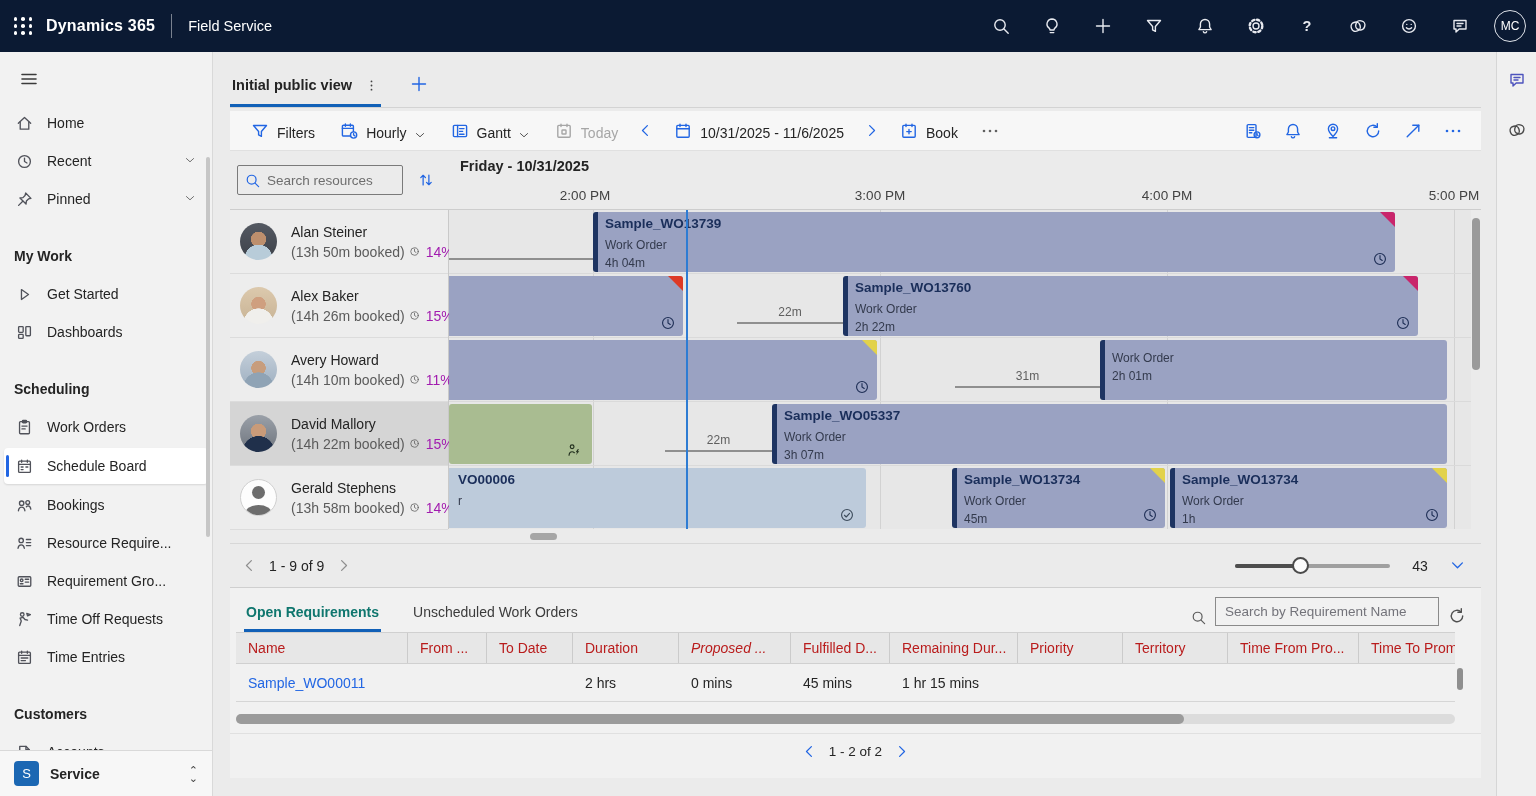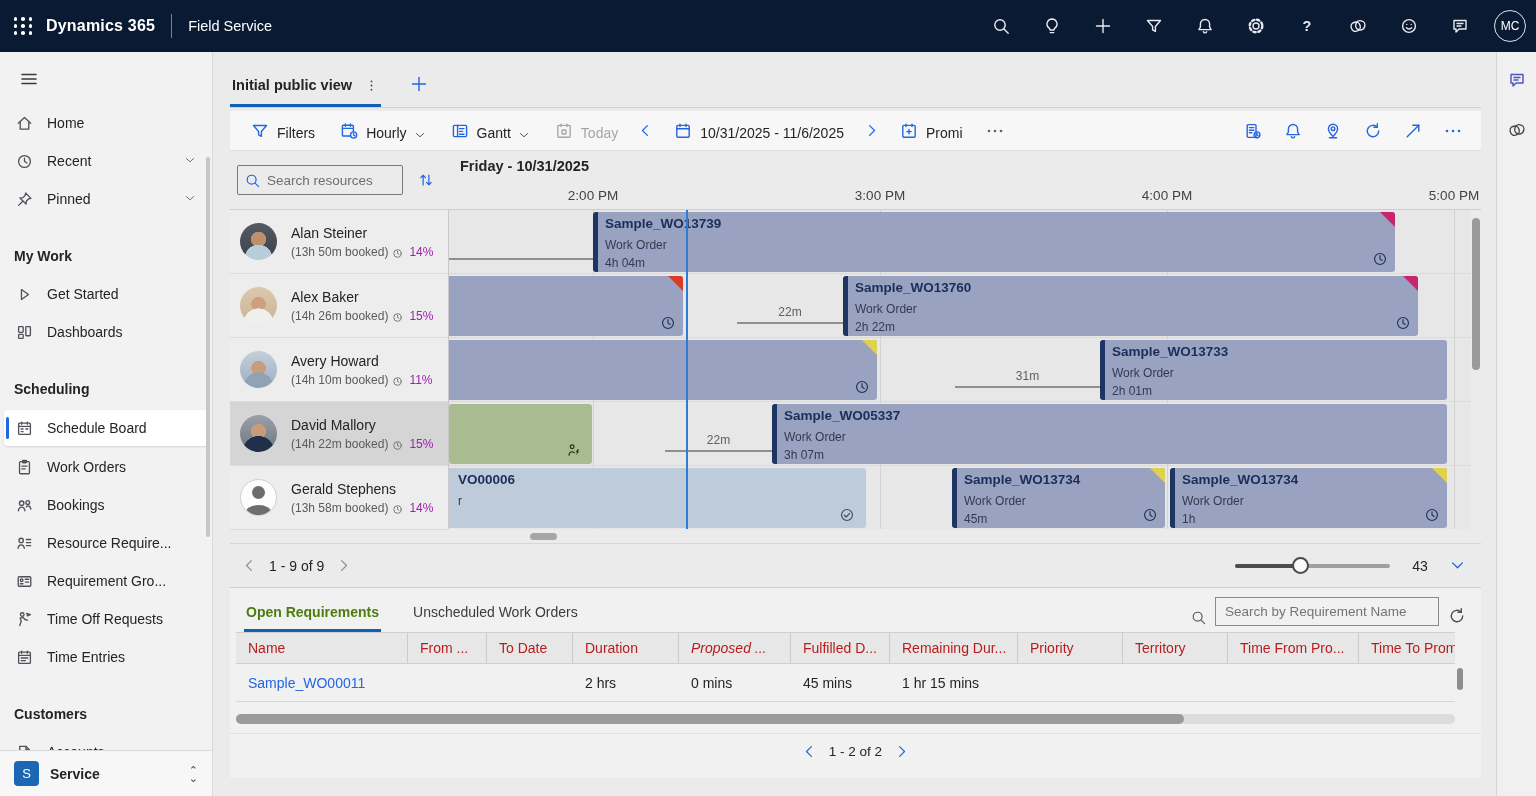--- a/index.html
+++ b/index.html
@@ -82,21 +82,21 @@
   .av { width:37px; height:37px; border-radius:50%; position:relative; overflow:hidden; flex:none; }
   .av0 { background:radial-gradient(circle at 50% 96%,#b8ccd9 0 34%,transparent 35%),radial-gradient(circle at 50% 44%,#bd8f6d 0 27%,transparent 28%),linear-gradient(#545962,#3d4149); }
   .av1 { background:radial-gradient(circle at 50% 98%,#f0efec 0 36%,transparent 37%),radial-gradient(circle at 50% 46%,#cf9f7f 0 26%,transparent 27%),linear-gradient(#dcc9ad,#c8b395); }
   .av2 { background:radial-gradient(circle at 50% 98%,#8fa3b5 0 36%,transparent 37%),radial-gradient(circle at 50% 46%,#c79d7d 0 26%,transparent 27%),linear-gradient(#c4cfda,#9eafc0); }
   .av3 { background:radial-gradient(circle at 50% 100%,#20304b 0 38%,transparent 39%),radial-gradient(circle at 50% 44%,#c99b79 0 27%,transparent 28%),linear-gradient(#9aa0a8,#6f757e); }
   .av-gen { background:#fdfdfd; border:1px solid #cfcfcf; }
   .av-gen::before { content:""; position:absolute; left:50%; top:18%; width:13px; height:13px; margin-left:-6.5px; border-radius:50%; background:#6d6d6d; }
   .av-gen::after { content:""; position:absolute; left:50%; bottom:-7px; width:27px; height:17px; margin-left:-13.5px; border-radius:50% 50% 0 0; background:#6d6d6d; }
   .res-txt { margin-left:14px; min-width:0; }
   .res-name { font-size:14px; color:#242424; margin-bottom:4px; white-space:nowrap; }
-  .res-sub { font-size:12px; color:#5b5b5b; display:flex; align-items:flex-end; gap:4px; white-space:nowrap; }
+  .res-sub { font-size:14px; color:#5b5b5b; display:flex; align-items:center; gap:4px; white-space:nowrap; }
   .res-sub .pct { color:#a21caf; margin-left:2px; }
 
   .gantt { flex:1; position:relative; background:#e7e7e7; overflow:hidden; }
   .gline { position:absolute; top:0; bottom:0; width:1px; background:#d2d2d2; }
   .nowline { position:absolute; top:0; bottom:0; width:2px; background:#2e7cd3; z-index:6; }
   .g-row { height:64px; border-bottom:1px solid #dadada; position:relative; }
   .bar { position:absolute; top:2px; height:60px; border-radius:3px; overflow:hidden; padding:4px 8px 0 9px; cursor:pointer; z-index:2; }
   .bar.wo { background:#9aa2c2; }
   .bar.green { background:#a9bc91; }
   .bar.light { background:#bdcbdb; }
@@ -126,21 +126,21 @@
   .slider .fill { position:absolute; left:0; top:0; height:4px; width:42%; background:#4d4d4d; border-radius:2px; }
   .slider .knob { position:absolute; left:42%; top:50%; width:17px; height:17px; margin:-8.5px 0 0 -8.5px; background:#fbfbfb;
     border:2px solid #4a4a4a; border-radius:50%; cursor:pointer; }
   .zoom-val { width:60px; text-align:center; font-size:14px; }
   .collapse-chev { color:#2266e3; display:flex; cursor:pointer; margin-right:6px; }
 
   
   .panel { height:191px; border-top:1px solid #cfcfcf; background:#f1f1f1; position:relative; }
   .panel-tabs { height:44px; display:flex; align-items:flex-end; padding-left:14px; position:relative; }
   .ptab { padding:0 2px 12px 2px; margin-right:30px; cursor:pointer; color:#3b3b3b; font-size:14px; }
-  .ptab.active { font-weight:bold; color:#4d7c0f; border-bottom:3px solid #1160b7; padding-bottom:9px; }
+  .ptab.active { font-weight:bold; color:#0f766e; border-bottom:3px solid #1160b7; padding-bottom:9px; }
   .panel-search { position:absolute; right:14px; top:9px; display:flex; align-items:flex-end; gap:8px; }
   .panel-search .mag { color:#5c5c5c; display:flex; }
   .panel-search input { width:224px; height:29px; border:1px solid #8a8a8a; background:transparent; padding:0 9px;
     font-size:13.5px; color:#242424; font-family:inherit; outline:none; }
   .panel-search input::placeholder { color:#73737a; }
   .panel-search .refresh { color:#4f4f4f; display:flex; cursor:pointer; }
 
   .req-table { margin-left:6px; width:1219px; position:relative; }
   .tr-head { display:flex; height:32px; background:#e7e7e7; border-top:1px solid #d0d0d0; border-bottom:1px solid #d0d0d0; }
   .th { display:flex; align-items:center; padding-left:12px; font-size:14px; color:#b91c1c; border-right:1px solid #cbcbcb;
@@ -302,39 +302,39 @@
           <span class="ic">
             <svg width="19" height="19" viewBox="0 0 20 20" fill="none" stroke="currentColor" stroke-width="1.4" stroke-linecap="round" stroke-linejoin="round">
               <rect x="3.8" y="3.8" width="4.8" height="6" rx=".8"></rect>
               <rect x="11.4" y="3.8" width="4.8" height="9.6" rx=".8"></rect>
               <rect x="3.8" y="12" width="4.8" height="4.2" rx=".8"></rect>
             </svg>
           </span>
           <span class="lbl">Dashboards</span>
         </div>
         <div class="sb-header">Scheduling</div>
+        <div class="sb-item">
+          <span class="ic">
+            <svg width="19" height="19" viewBox="0 0 20 20" fill="none" stroke="currentColor" stroke-width="1.4" stroke-linecap="round" stroke-linejoin="round">
+              <rect x="4.8" y="3.8" width="10.4" height="12.8" rx="1"></rect>
+              <rect x="7.8" y="2.6" width="4.4" height="2.4" rx=".8"></rect>
+              <path d="M7.3 8.5h5.4M7.3 11.5h3.4"></path>
+            </svg>
+          </span>
+          <span class="lbl">Work Orders</span>
+        </div>
         <div class="sb-item sel">
           <span class="ic">
             <svg width="19" height="19" viewBox="0 0 20 20" fill="none" stroke="currentColor" stroke-width="1.4" stroke-linecap="round" stroke-linejoin="round">
               <rect x="3.8" y="4.4" width="12.4" height="11.8" rx="1"></rect>
               <path d="M3.8 7.8h12.4M7 3.2v2.4M13 3.2v2.4"></path>
               <path d="M6.5 10.5h2M11.5 10.5h2M6.5 13.2h2"></path>
             </svg>
           </span>
           <span class="lbl">Schedule Board</span>
-        </div>
-        <div class="sb-item">
-          <span class="ic">
-            <svg width="19" height="19" viewBox="0 0 20 20" fill="none" stroke="currentColor" stroke-width="1.4" stroke-linecap="round" stroke-linejoin="round">
-              <rect x="4.8" y="3.8" width="10.4" height="12.8" rx="1"></rect>
-              <rect x="7.8" y="2.6" width="4.4" height="2.4" rx=".8"></rect>
-              <path d="M7.3 8.5h5.4M7.3 11.5h3.4"></path>
-            </svg>
-          </span>
-          <span class="lbl">Work Orders</span>
         </div>
         <div class="sb-item">
           <span class="ic">
             <svg width="19" height="19" viewBox="0 0 20 20" fill="none" stroke="currentColor" stroke-width="1.4" stroke-linecap="round" stroke-linejoin="round">
               <circle cx="7" cy="7.6" r="2.3"></circle>
               <path d="M3.6 15.5c.3-2.4 1.7-3.8 3.4-3.8s3.1 1.4 3.4 3.8"></path>
               <circle cx="13.4" cy="6.8" r="2"></circle>
               <path d="M12 11.3c.5-.6 1-.9 1.7-.9 1.5 0 2.7 1.3 2.9 3.4"></path>
             </svg>
           </span>
@@ -488,21 +488,21 @@
           </svg>
         </div>
       <div class="ab-item">
         <span class="ic">
             <svg width="20" height="20" viewBox="0 0 20 20" fill="none" stroke="currentColor" stroke-width="1.4" stroke-linecap="round" stroke-linejoin="round">
               <rect x="3.8" y="4.4" width="12.4" height="11.8" rx="1"></rect>
               <path d="M7 3.2v2.4M13 3.2v2.4"></path>
               <path d="M10 8.4v4.4M7.8 10.6h4.4"></path>
             </svg>
           </span>
-        <span>Promi</span>
+        <span>Book</span>
       </div>
       <div class="ab-more">
           <svg width="20" height="20" viewBox="0 0 20 20" fill="none" stroke="currentColor" stroke-width="1.4" stroke-linecap="round" stroke-linejoin="round">
             <circle cx="4" cy="10" r="1.3" fill="currentColor" stroke="none"></circle>
             <circle cx="10" cy="10" r="1.3" fill="currentColor" stroke="none"></circle>
             <circle cx="16" cy="10" r="1.3" fill="currentColor" stroke="none"></circle>
           </svg>
         </div>
       <div class="ab-right">
         <span class="ic">
@@ -561,21 +561,21 @@
         </div>
         <div class="res-sort">
             <svg width="18" height="18" viewBox="0 0 20 20" fill="none" stroke="currentColor" stroke-width="1.4" stroke-linecap="round" stroke-linejoin="round">
               <path d="M6.8 15.5V4.8M6.8 4.8L4.2 7.4M6.8 4.8l2.6 2.6M13.2 4.5v10.7M13.2 15.2l-2.6-2.6M13.2 15.2l2.6-2.6"></path>
             </svg>
           </div>
       </div>
       <div class="gantt-head">
         <div class="day-label">Friday - 10/31/2025</div>
         <div id="time-labels">
-            <div class="time-label" style="left: 144px;">2:00 PM</div>
+            <div class="time-label" style="left: 136px;">2:00 PM</div>
             <div class="time-label" style="left: 431px;">3:00 PM</div>
             <div class="time-label" style="left: 718px;">4:00 PM</div>
             <div class="time-label" style="left: 1005px;">5:00 PM</div>
           </div>
       </div>
     </div>
 
     <div class="board-body">
       <div class="res-col" id="res-col">
           <div class="res-cell">
@@ -712,21 +712,20 @@
                 <svg width="16" height="16" viewBox="0 0 20 20" fill="none" stroke="currentColor" stroke-width="1.4" stroke-linecap="round" stroke-linejoin="round">
                   <circle cx="10" cy="10" r="6.8"></circle>
                   <path d="M10 5.8V10l2.8 1.8"></path>
                 </svg>
               </span>
             </div>
             <div class="travel" style="left: 506px; width: 145px;">
               <div class="tl">31m</div>
             </div>
             <div class="bar wo bl" style="left: 651px; width: 347px;">
-              <div class="t">Sample_WO13733</div>
               <div class="l2">Work Order</div>
               <div class="l3">2h 01m</div>
             </div>
           </div>
           <div class="g-row">
             <div class="bar green" style="left: 0px; width: 143px;">
               <span class="bic per">
                 <svg width="17" height="17" viewBox="0 0 20 20" fill="none" stroke="currentColor" stroke-width="1.4" stroke-linecap="round" stroke-linejoin="round">
                   <circle cx="7.2" cy="5.6" r="2.2"></circle>
                   <path d="M3.6 15.6c.2-2.6 1.7-4.1 3.6-4.1 1 0 1.9.4 2.6 1.1"></path>

